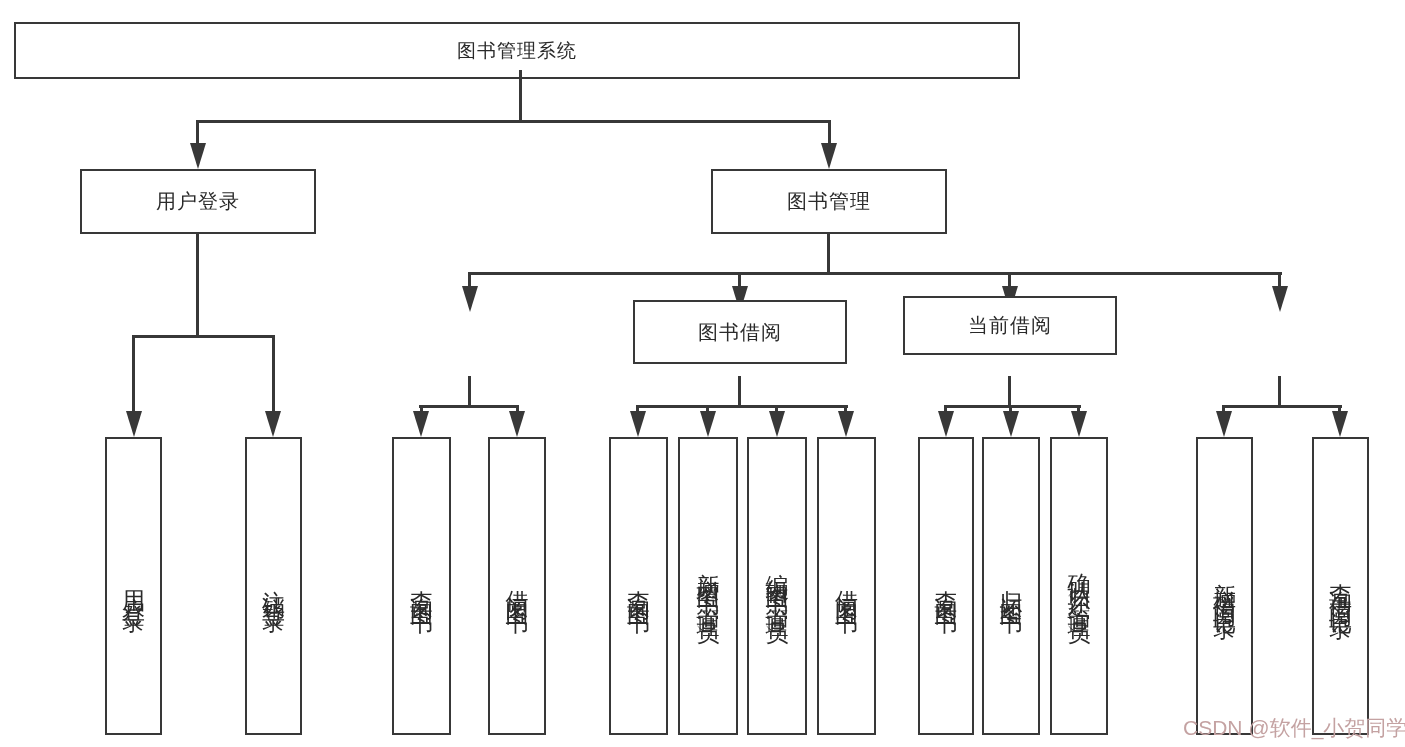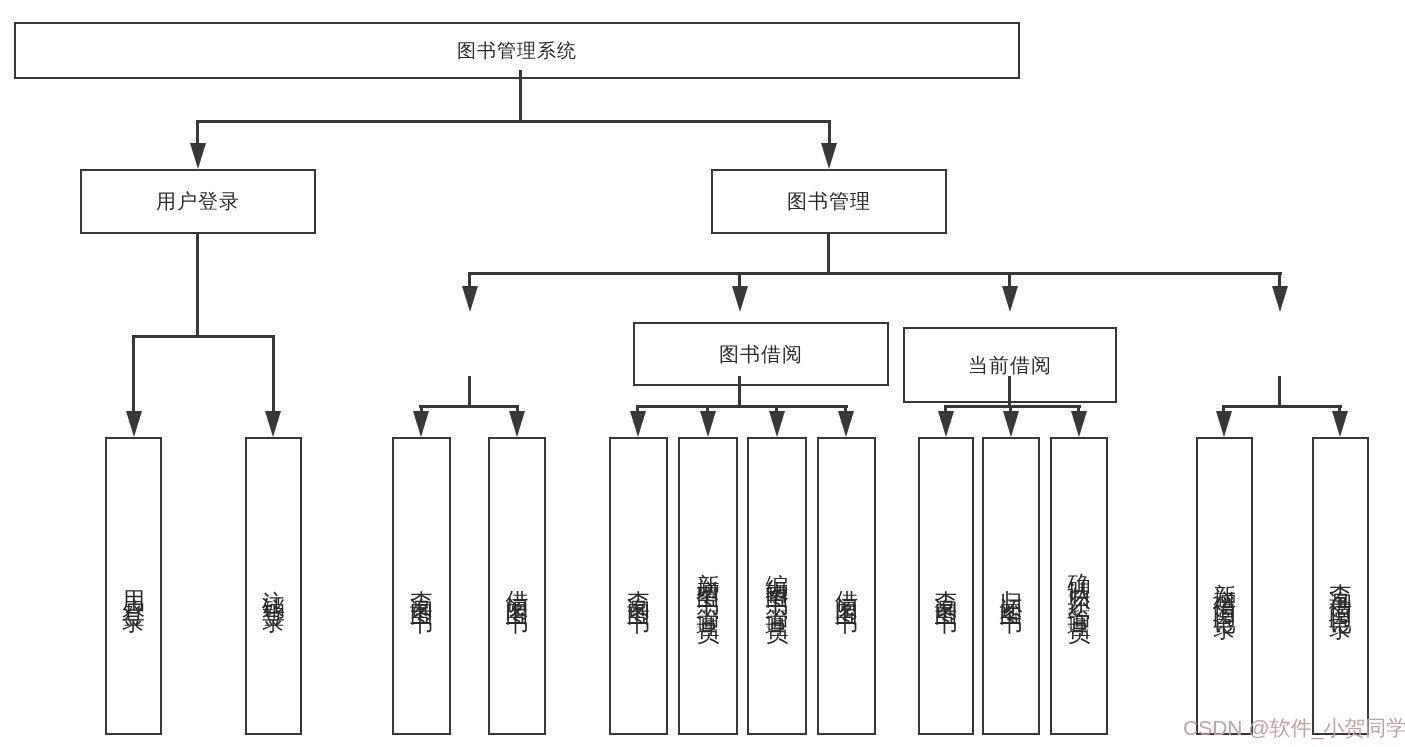--- a/index.html
+++ b/index.html
@@ -80,24 +80,24 @@
   <div class="hl" style="left:468px;top:272px;width:814px"></div>
   <div class="vl" style="left:468px;top:272px;height:16px"></div>
   <div class="arr" style="left:462px;top:286px"></div>
   <div class="vl" style="left:738px;top:272px;height:16px"></div>
   <div class="arr" style="left:732px;top:286px"></div>
   <div class="vl" style="left:1008px;top:272px;height:16px"></div>
   <div class="arr" style="left:1002px;top:286px"></div>
   <div class="vl" style="left:1278px;top:272px;height:16px"></div>
   <div class="arr" style="left:1272px;top:286px"></div>
 
-  <div class="box lvl3" style="left:633px;top:322px;width:256px;height:64px">
+  <div class="box lvl3" style="left:633px;top:300px;width:214px;height:64px">
     <span>图书借阅</span>
   </div>
-  <div class="box lvl3" style="left:903px;top:327px;width:214px;height:76px">
+  <div class="box lvl3" style="left:903px;top:296px;width:214px;height:59px">
     <span>当前借阅</span>
   </div>
 
   <div class="vl" style="left:468px;top:376px;height:32px"></div>
   <div class="hl" style="left:419px;top:405px;width:100px"></div>
   <div class="vl" style="left:420px;top:405px;height:8px"></div>
   <div class="arr" style="left:413px;top:411px"></div>
   <div class="vl" style="left:516px;top:405px;height:8px"></div>
   <div class="arr" style="left:509px;top:411px"></div>
 

